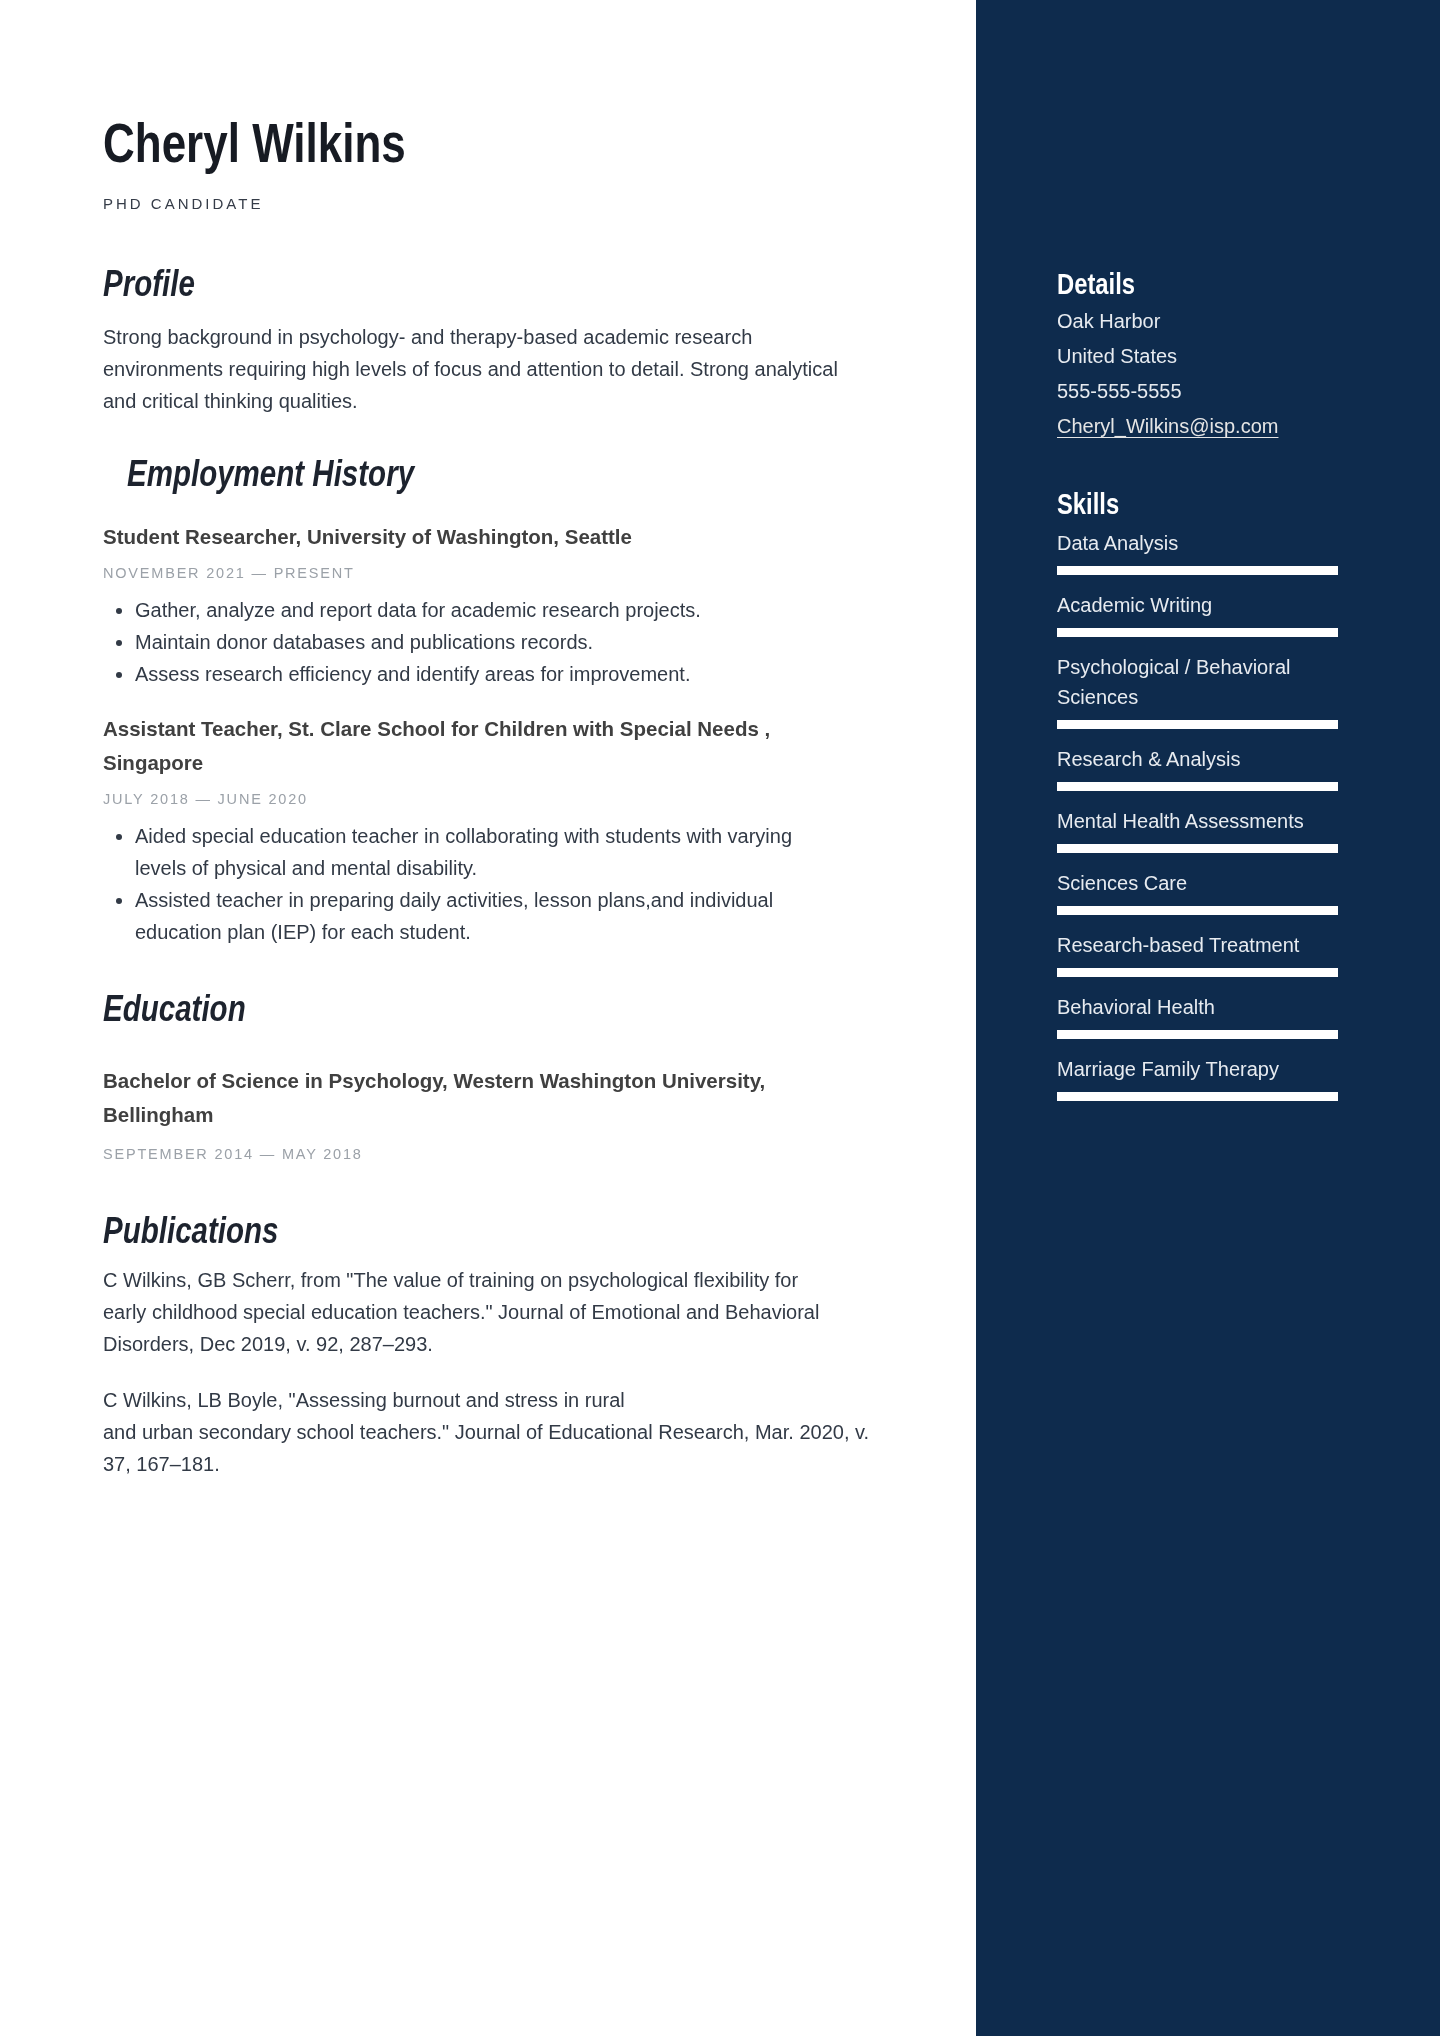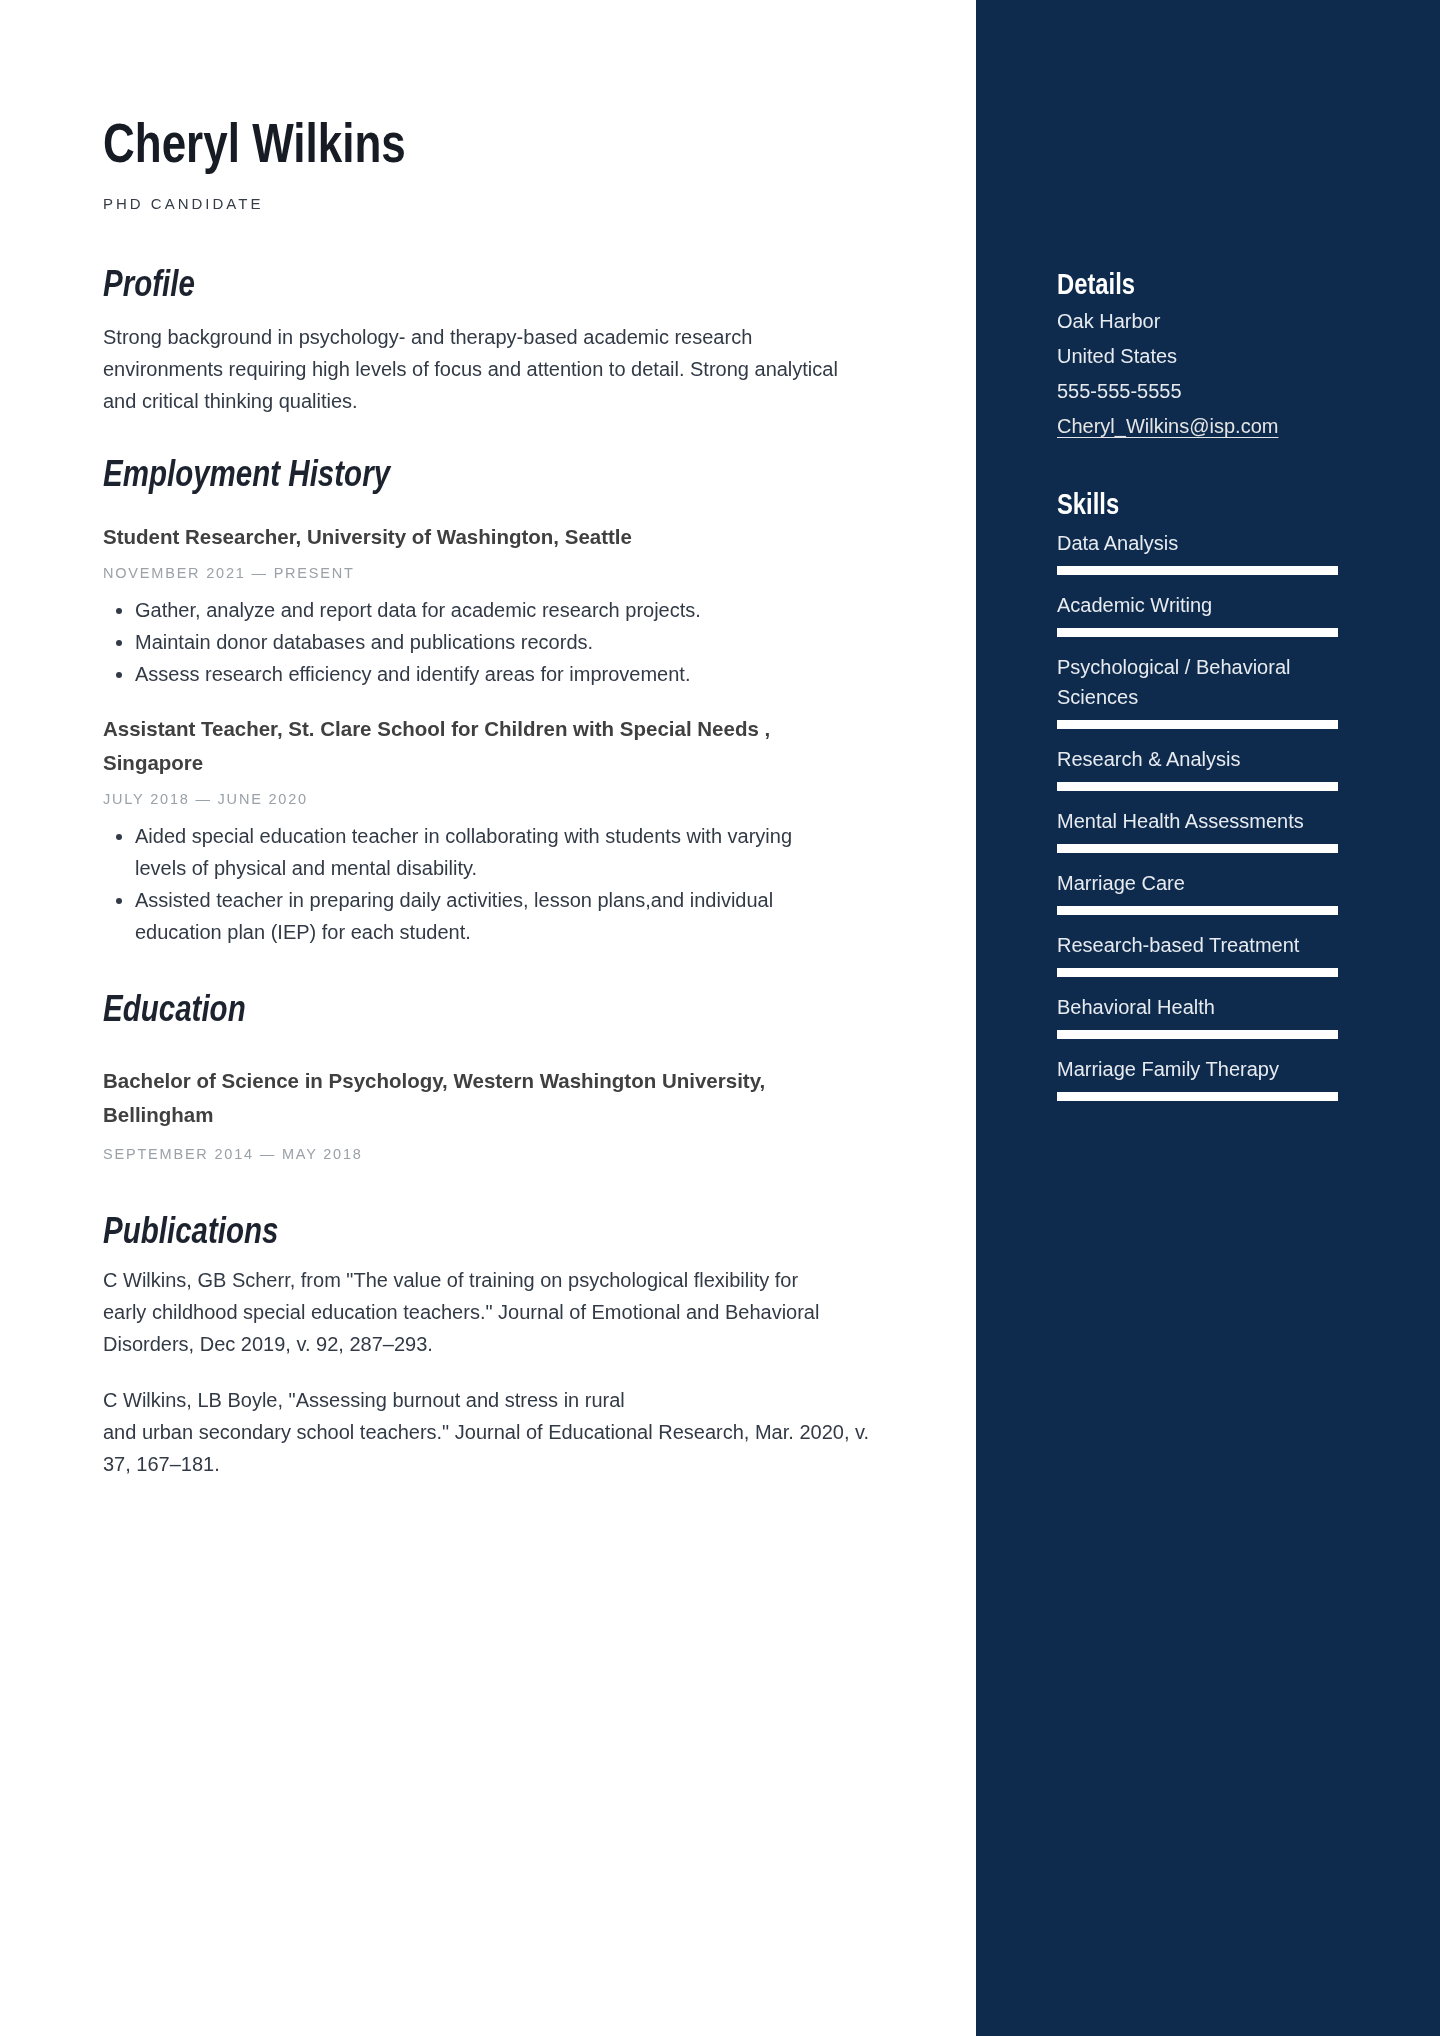--- a/index.html
+++ b/index.html
@@ -26,21 +26,21 @@
   }
   .role {
     margin-top:18px;
     font-size:15px; line-height:20px; letter-spacing:3px;
     color:#353c48; font-weight:400;
   }
   h2 {
     font-size:36px; line-height:44px; font-weight:700; color:#1d232e;font-style:italic;
   }
   #sec-profile h2      { margin-top:48px; }
-  #sec-employment h2   { margin-top:35px; }
+  #sec-employment h2   { margin-top:35px;margin-left:24px; }
   #sec-education h2    { margin-top:39px; }
   #sec-publications h2 { margin-top:45px; }
 
   .pre { white-space:pre-line; }
   .body-text { font-size:20px; line-height:32px; color:#323a46; }
   #sec-profile .body-text { margin-top:15px; }
 
   .job-title, .edu-title {
     font-size:20.5px; line-height:34px; font-weight:700; color:#404040;
   }
@@ -186,21 +186,21 @@
             <div class="fill"></div>
           </div>
       </div>
       <div class="skill">
         <div class="skill-label">Mental Health Assessments</div>
         <div class="skill-bar">
             <div class="fill"></div>
           </div>
       </div>
       <div class="skill">
-        <div class="skill-label">Marriage Care</div>
+        <div class="skill-label">Sciences Care</div>
         <div class="skill-bar">
             <div class="fill"></div>
           </div>
       </div>
       <div class="skill">
         <div class="skill-label">Research-based Treatment</div>
         <div class="skill-bar">
             <div class="fill"></div>
           </div>
       </div>

